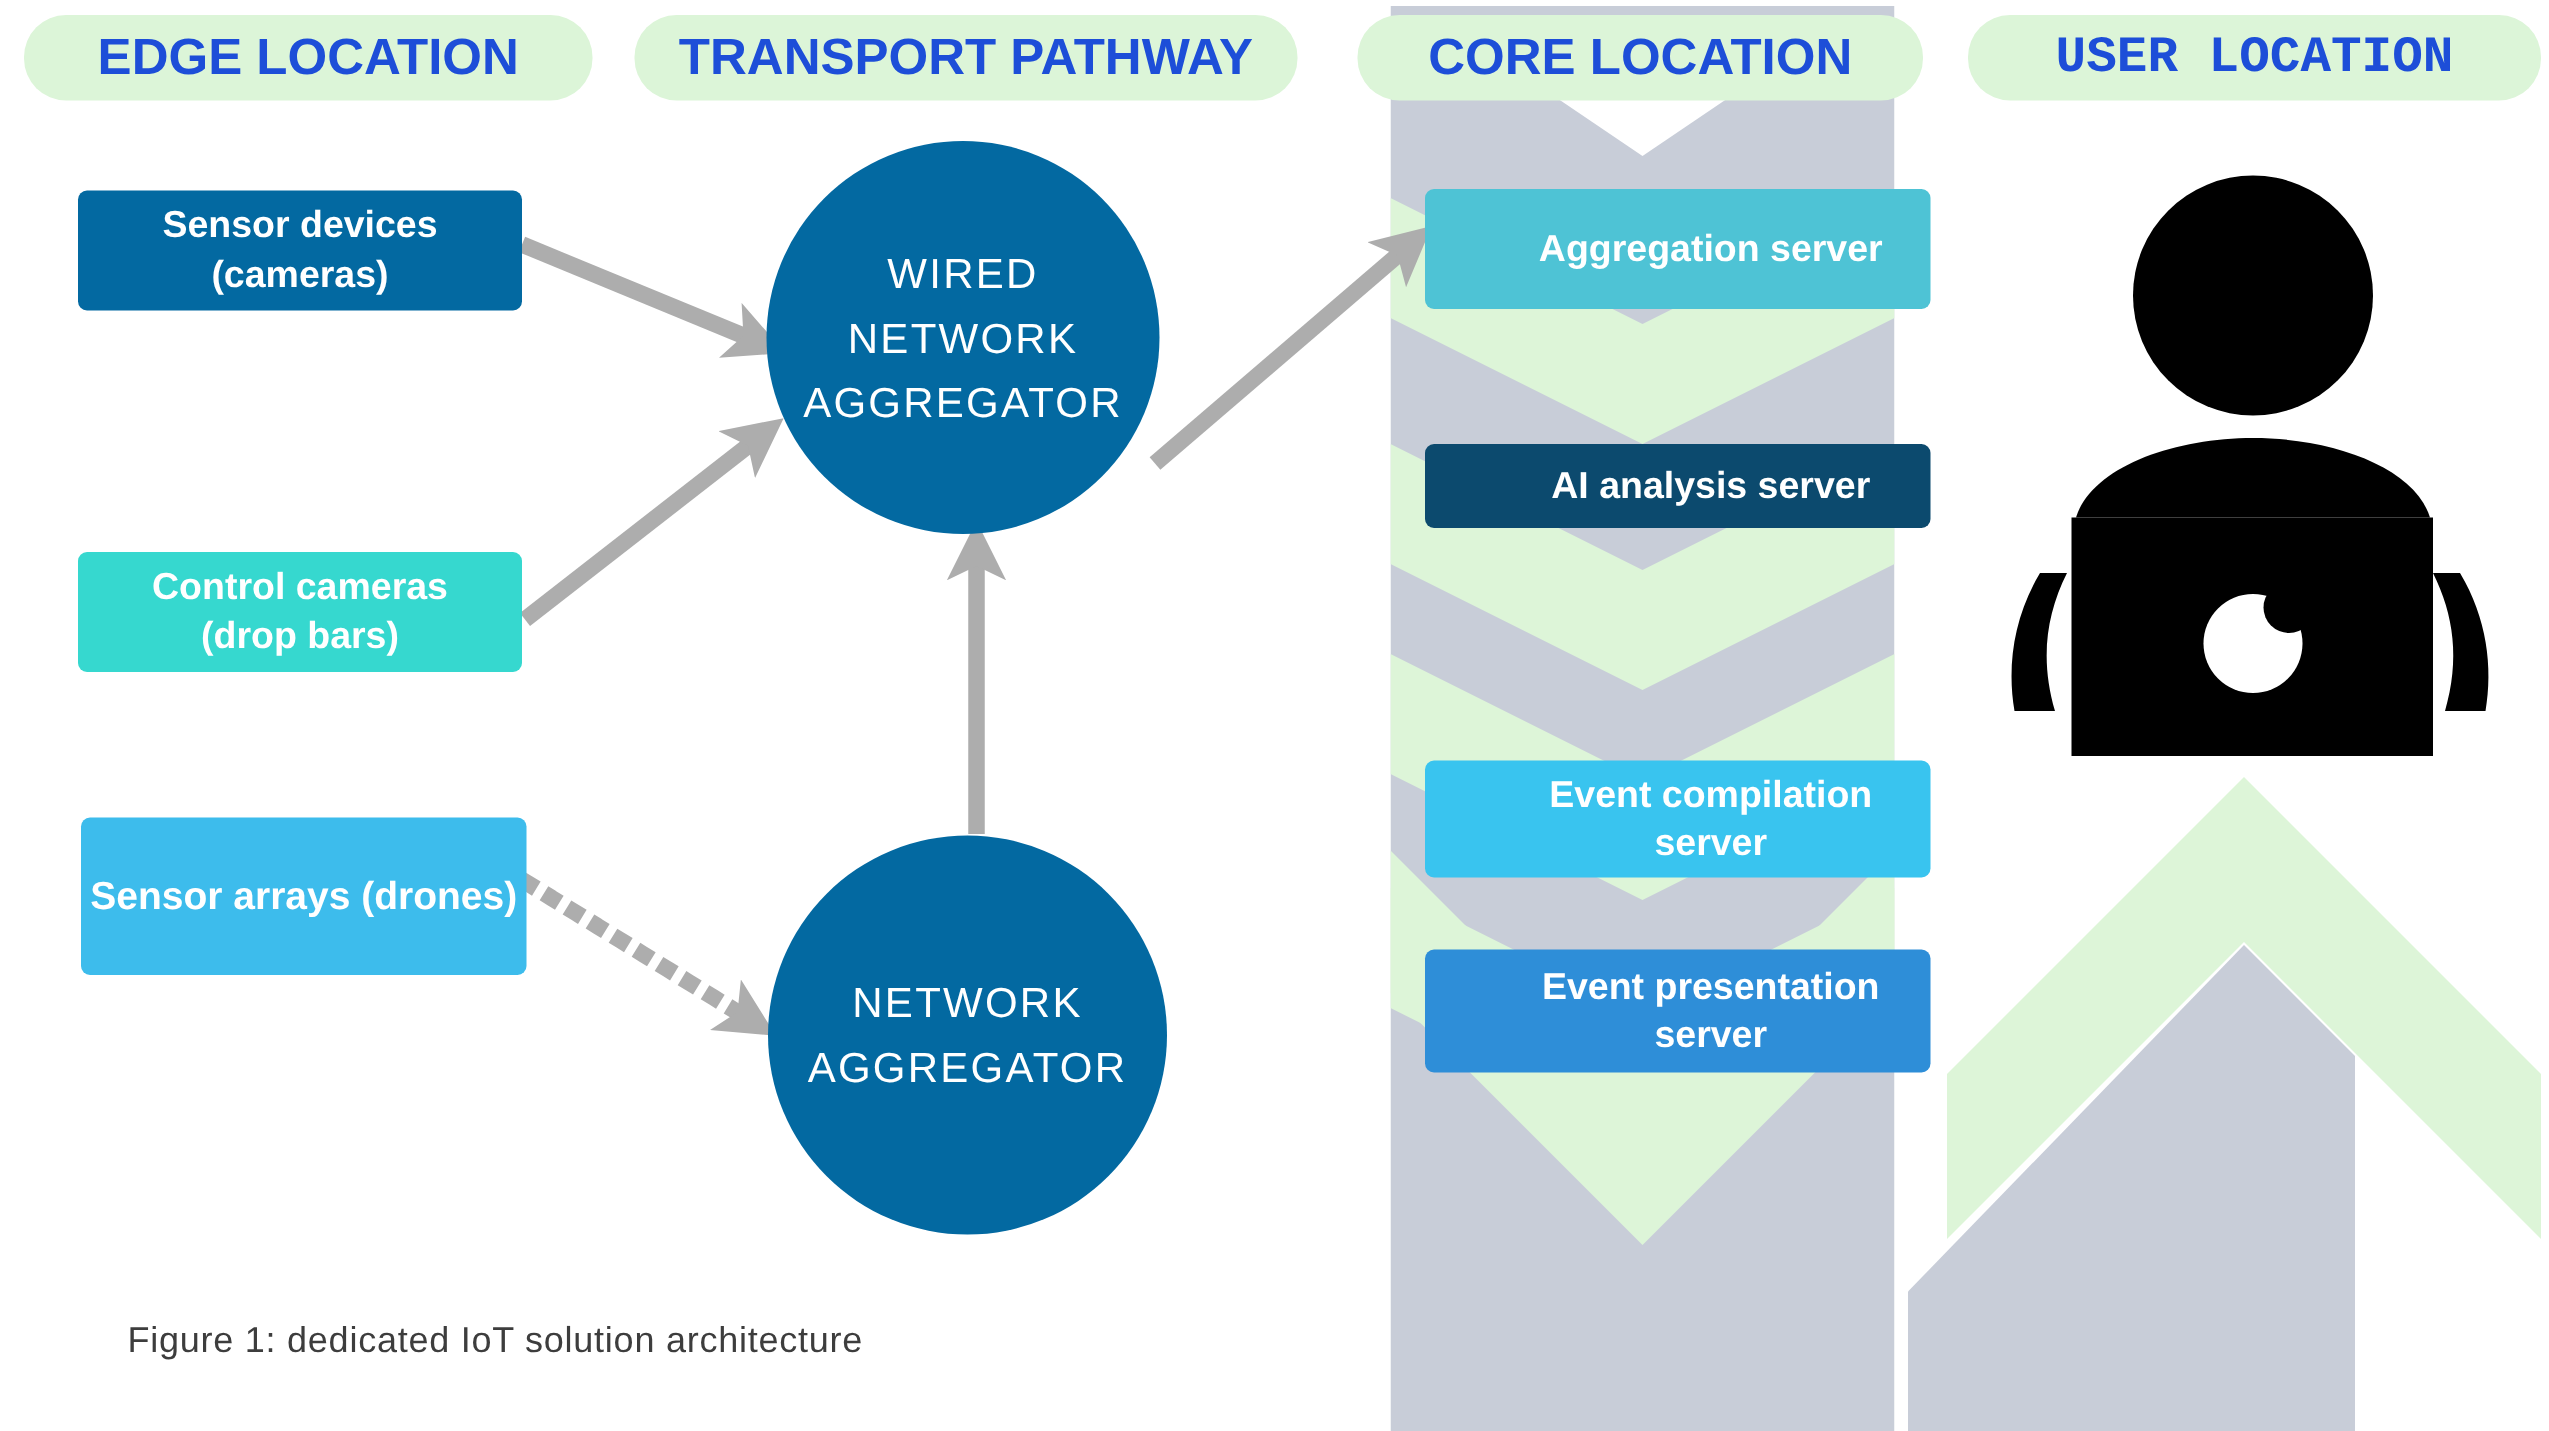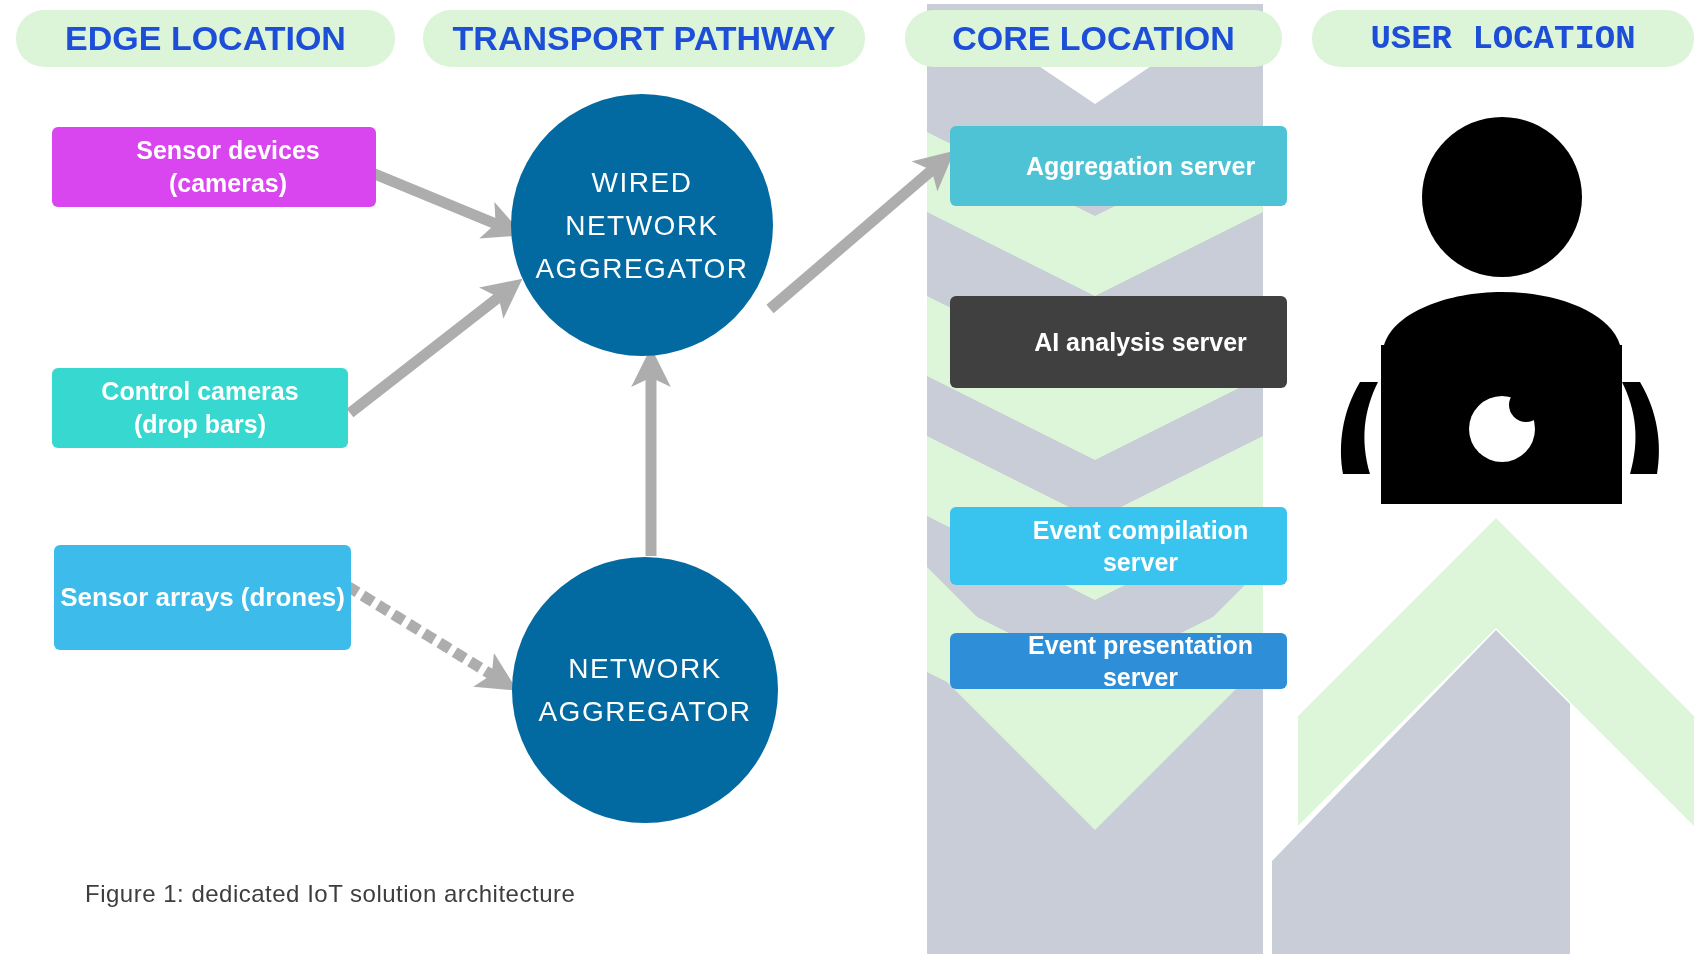--- a/index.html
+++ b/index.html
@@ -17,21 +17,21 @@
   #badge-transport{left:423px;width:442px;}
   #badge-core{left:905px;width:377px;z-index:3;}
   #badge-user{left:1312px;width:382px;font-family:Liberation Mono, monospace;}
   
   .edge-box{
     position:absolute;left:52px;width:296px;height:80px;border-radius:6px;
     display:flex;flex-direction:column;align-items:center;justify-content:center;
     color:#ffffff;font-weight:700;font-size:25px;line-height:33px;text-align:center;
     z-index:3;
   }
-  #edge-box-1{top:127px;background:#d946ef;padding-left:28px;}
+  #edge-box-1{top:127px;background:#0369a1;}
   #edge-box-2{top:368px;background:#36d8cf;}
   #edge-box-3{top:545px;left:54px;width:297px;height:105px;background:#3dbcec;font-size:26px;}
   
   .agg-circle{
     position:absolute;border-radius:50%;background:#0369a1;color:#ffffff;
     display:flex;flex-direction:column;align-items:center;justify-content:center;
     font-size:28px;line-height:43px;letter-spacing:1.5px;text-align:center;
     font-weight:400;z-index:3;
   }
   #circle-wired{left:511px;top:94px;width:262px;height:262px;}
@@ -39,23 +39,23 @@
   
   #core-column-svg{position:absolute;left:927px;top:4px;z-index:1;}
   .server-box{
     position:absolute;left:950px;width:293px;border-radius:6px;
     display:flex;flex-direction:column;align-items:center;justify-content:center;
     color:#ffffff;font-weight:700;font-size:25px;line-height:32px;text-align:center;
     z-index:3;
     padding-left:44px;
   }
   #server-1{top:126px;height:80px;background:#4ec3d5;}
-  #server-2{top:296px;height:92px;background:#404040;justify-content:center;}
+  #server-2{top:296px;height:56px;background:#0c4a6e;justify-content:center;}
   #server-3{top:464px;height:78px;background:#39c4ef;margin-top:43px;}
-  #server-4{top:633px;height:56px;background:#2e8ed8;text-align:right;}
+  #server-4{top:633px;height:82px;background:#2e8ed8;text-align:right;}
   
   #user-deco-svg{position:absolute;left:1272px;top:500px;z-index:1;}
   #person-svg{position:absolute;left:1330px;top:110px;z-index:3;}
   
   #arrows-svg{position:absolute;left:0;top:0;z-index:2;pointer-events:none;}
   
   #caption{
     position:absolute;left:85px;top:880px;font-size:24px;color:#3d3d3d;
     letter-spacing:0.5px;z-index:3;
   }

